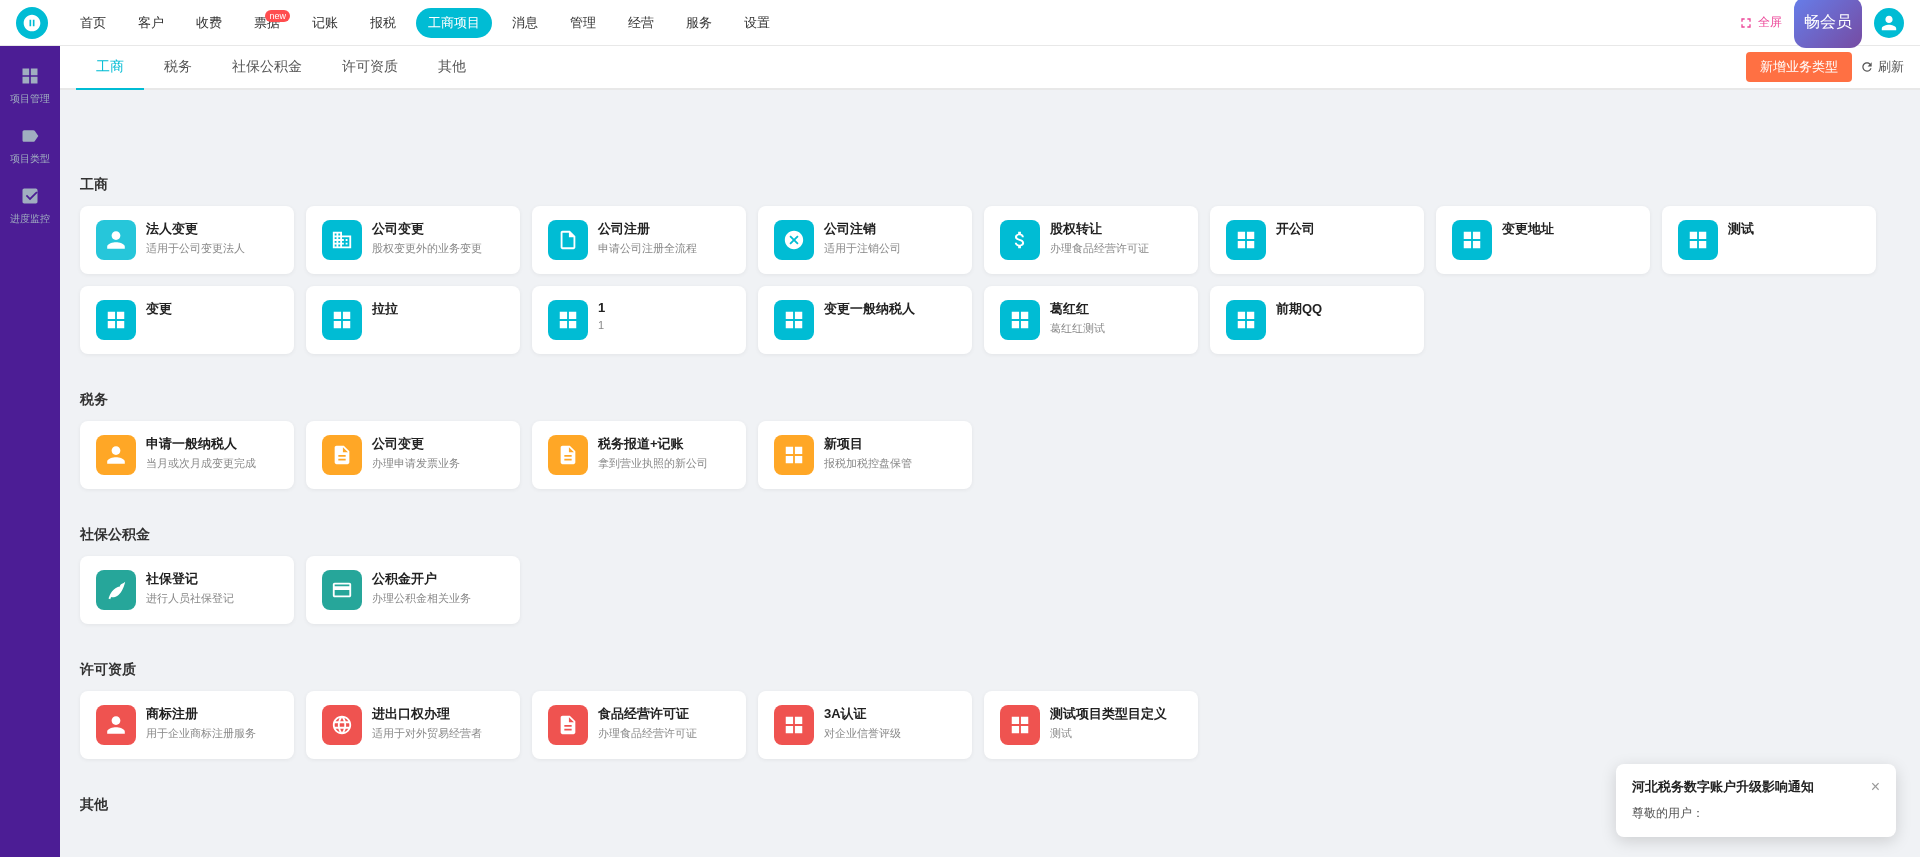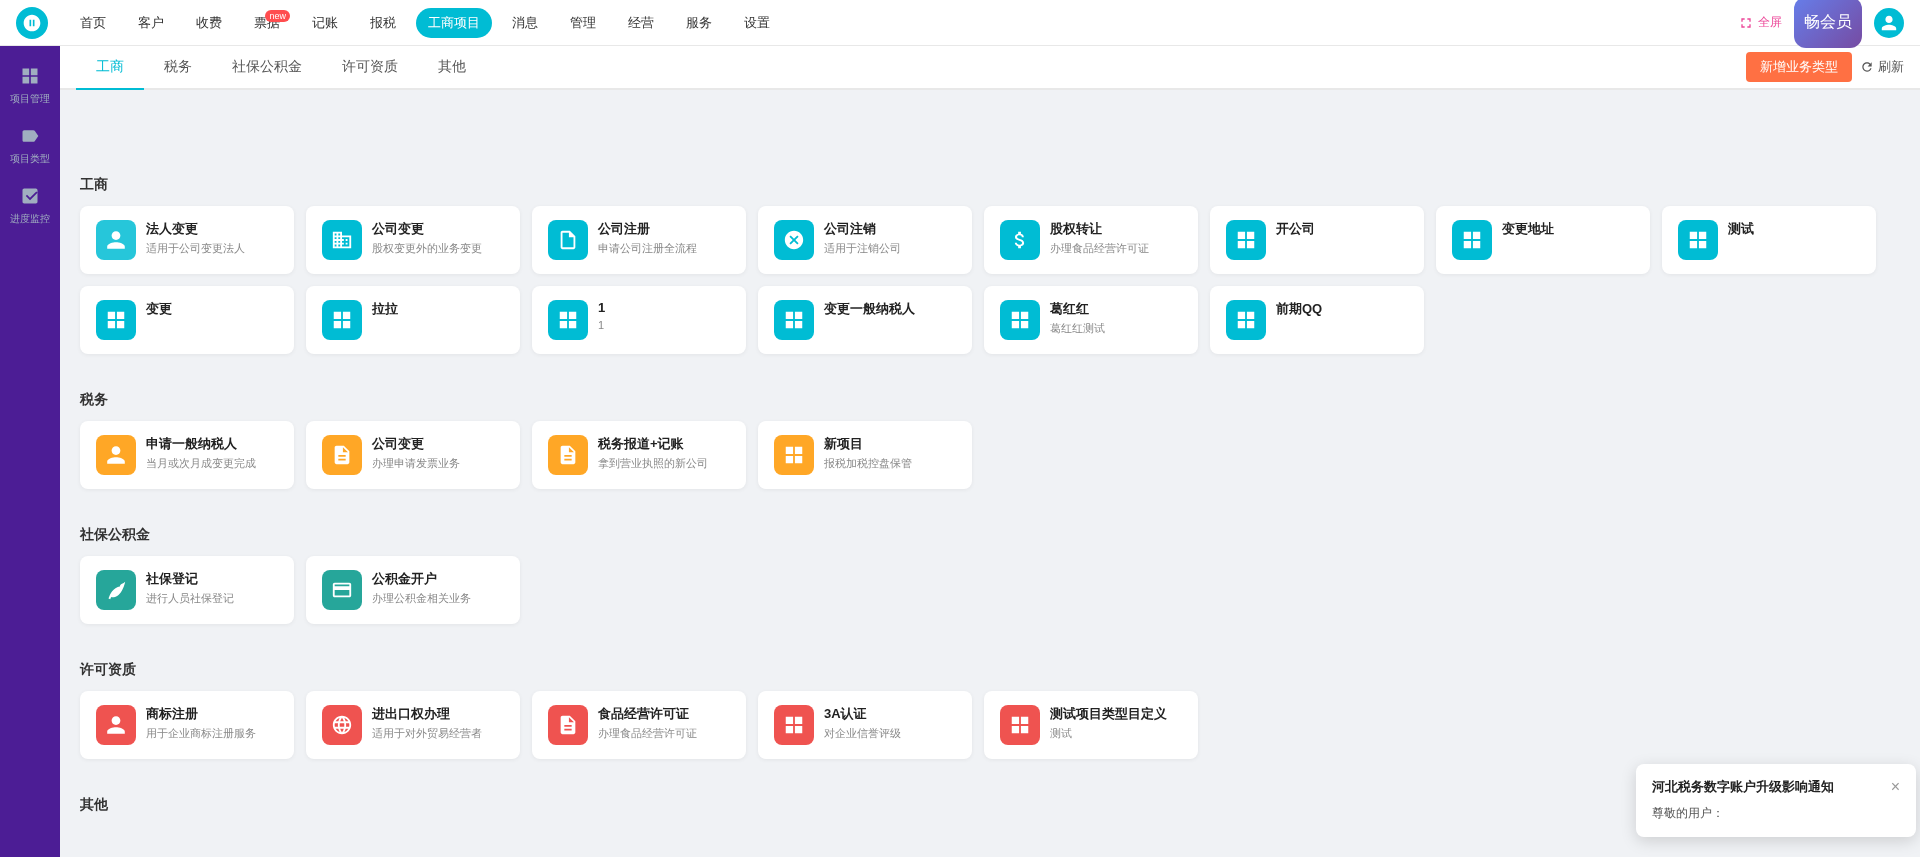--- a/index.html
+++ b/index.html
@@ -190,21 +190,21 @@
     
     .icon-teal { background: #26c6da; }
     .icon-teal2 { background: #00bcd4; }
     .icon-green { background: #26a69a; }
     .icon-orange { background: #ffa726; }
     .icon-red { background: #ef5350; }
 
     
     .notification-popup {
       position: fixed;
-      bottom: 20px; right: 4px;
+      bottom: 20px; right: 24px;
       width: 280px;
       background: #fff;
       border-radius: 8px;
       box-shadow: 0 4px 16px rgba(0,0,0,0.15);
       padding: 14px 16px;
       font-size: 12px;
       color: #333;
       z-index: 200;
     }
     .notif-header {

